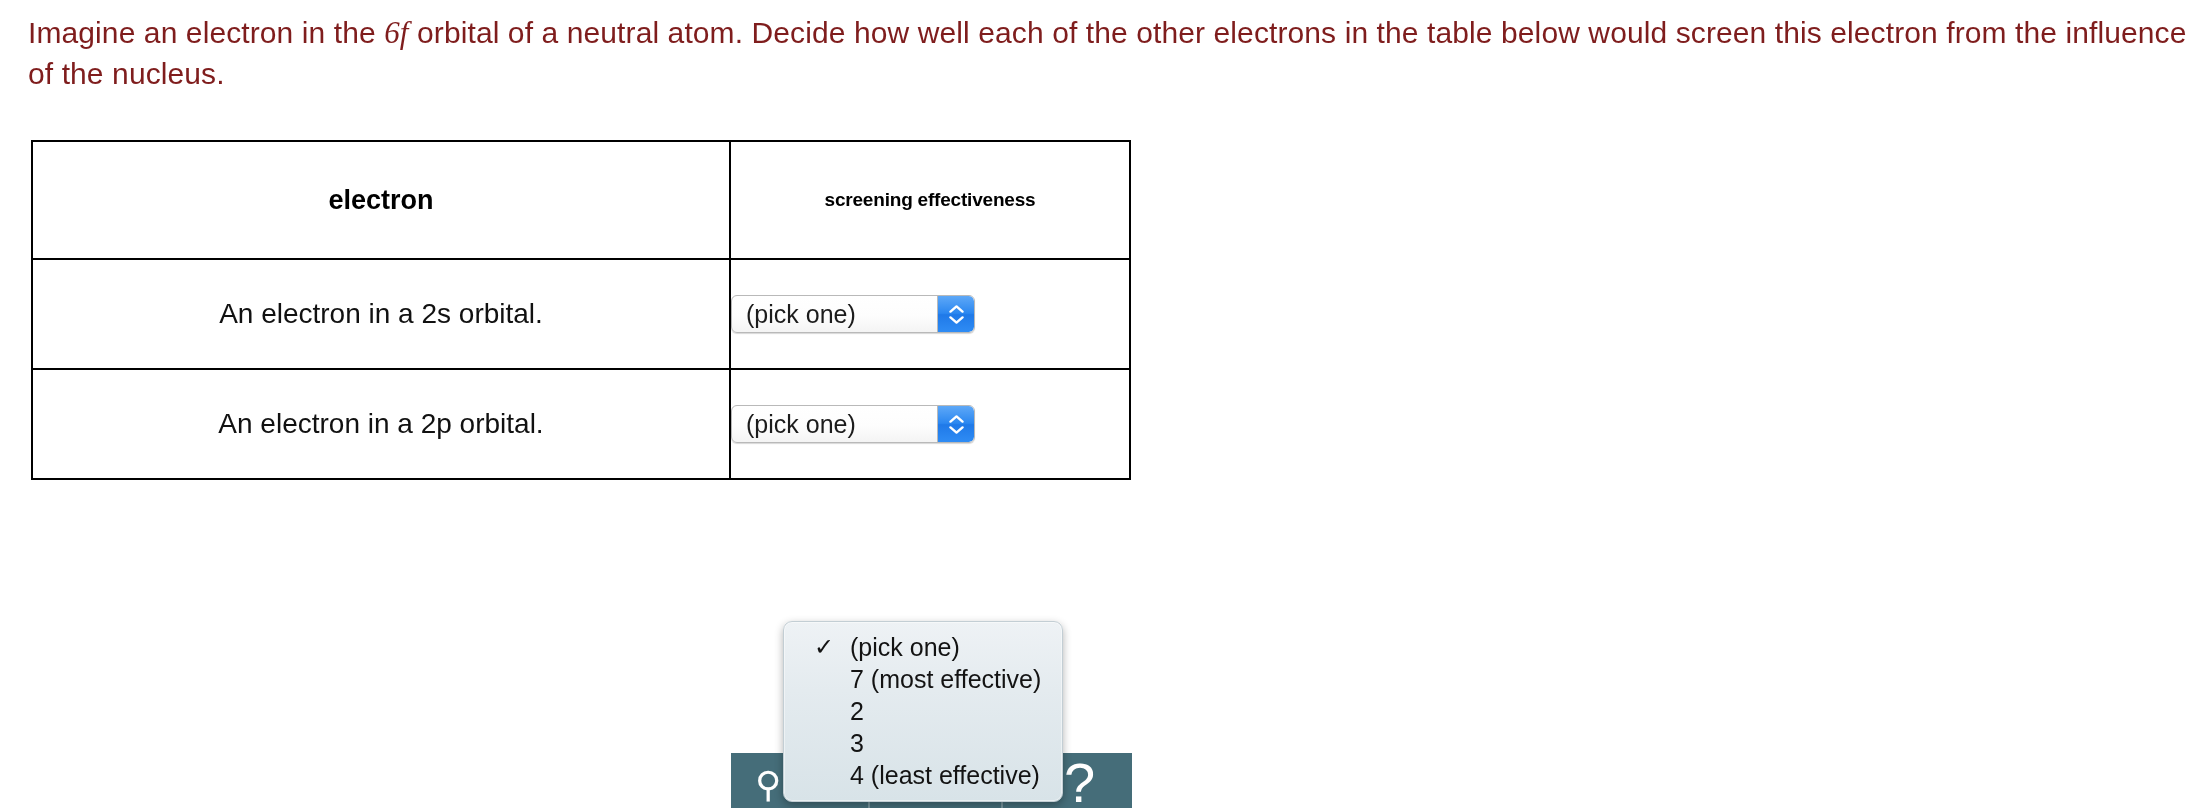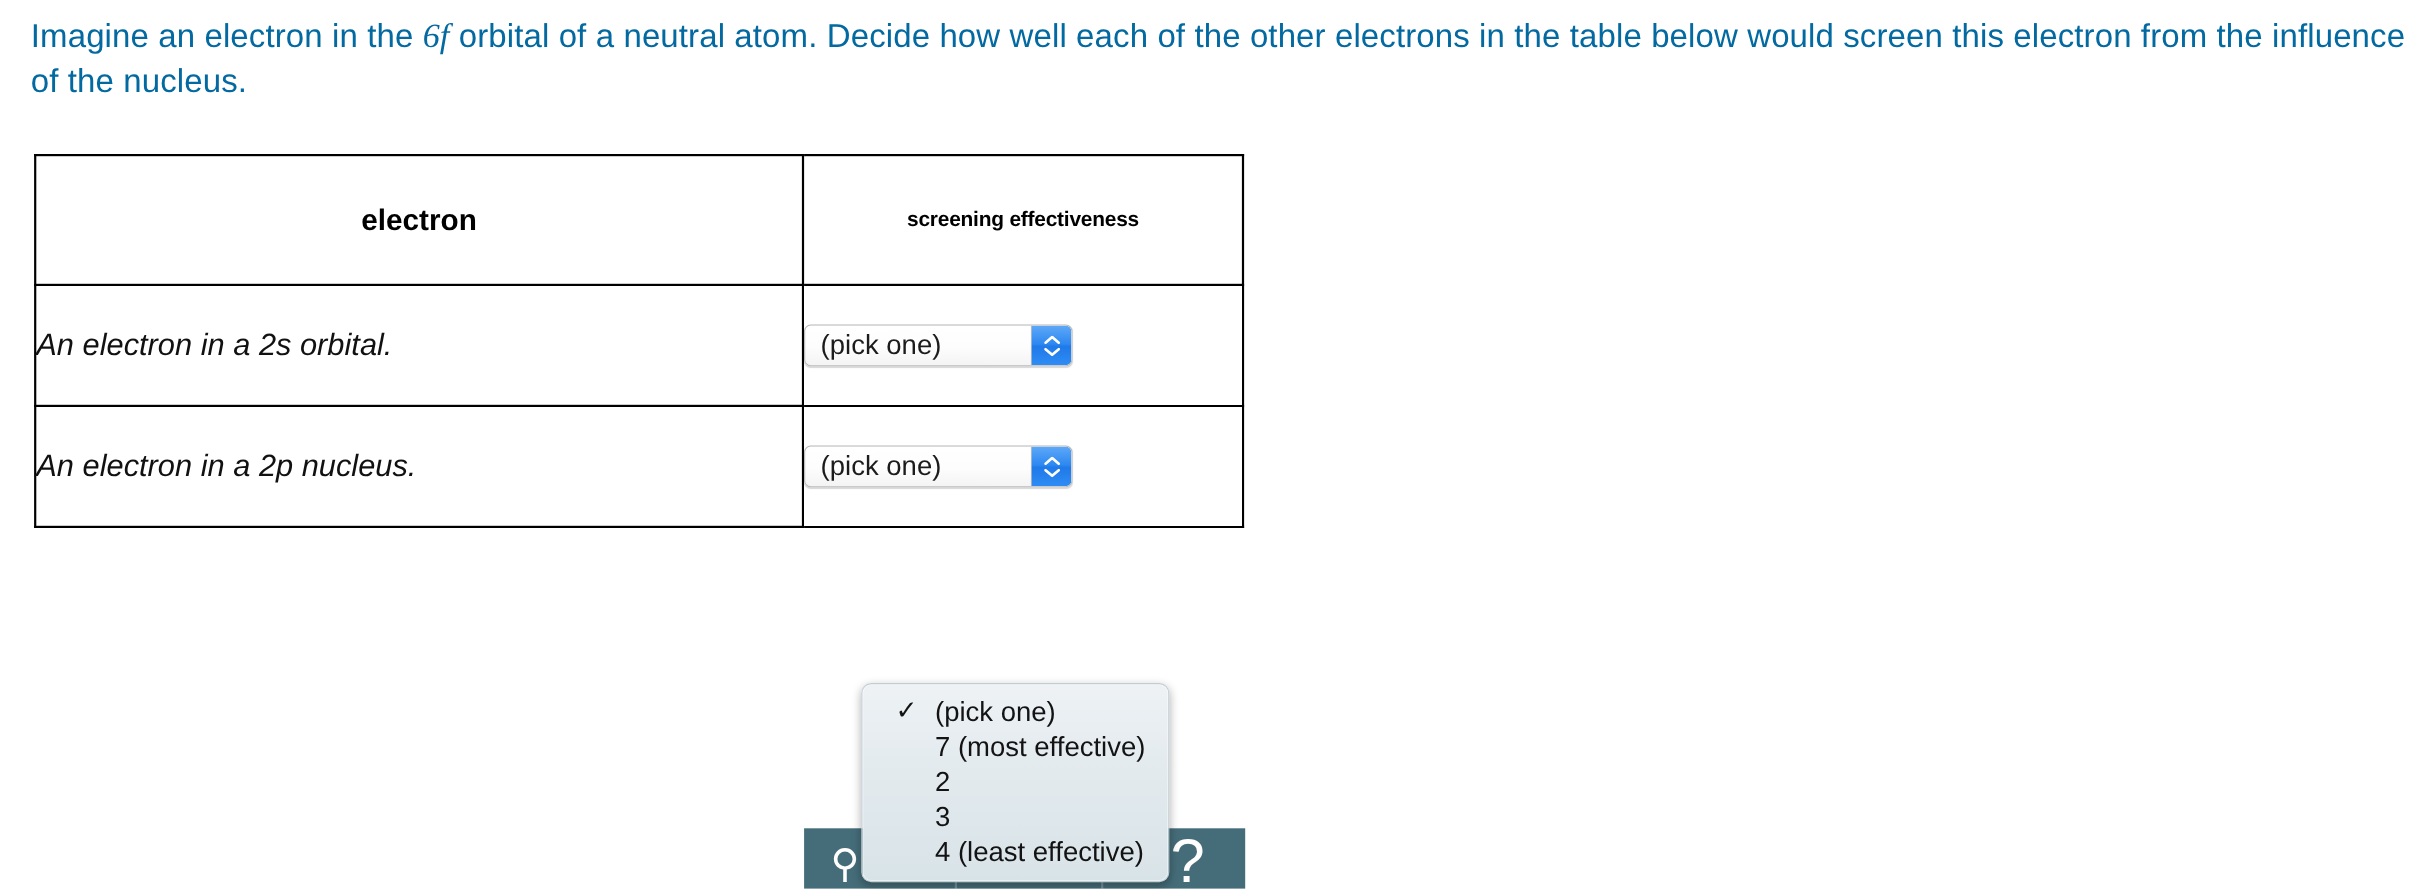--- a/index.html
+++ b/index.html
@@ -18,21 +18,21 @@
   }
 
   
   #prompt {
     position: absolute;
     left: 28px;
     top: 12px;
     width: 2180px;
     font-size: 30px;
     line-height: 41px;
-    color: #0369a1;
+    color: #7f1d1d;
     letter-spacing: 0.1px;
   }
   #prompt .orbital {
     font-family: "Liberation Serif", serif;
     font-style: italic;
     font-size: 31px;
   }
 
   
   #screen-table {
@@ -65,23 +65,23 @@
   th.head-cell.head-electron { padding-bottom: 12px; }
   th.head-cell.head-screening {
     font-size: 19px;
     padding-top: 12px;
     letter-spacing: -0.2px;
   }
 
   td.label-cell {
     height: 108px;
     font-size: 28px;
+    text-align: center;
     vertical-align: middle;
     color: #111;
-    font-style: italic;
   }
   td.control-cell {
     height: 108px;
     vertical-align: middle;
     padding-left: 56px;
     position: relative;
   }
 
   
   .mac-select {
@@ -218,21 +218,21 @@
             <span class="chev">
               <svg width="15" height="8" viewBox="0 0 15 8">
                   <path d="M1.5 1.4 L7.5 6.6 L13.5 1.4" fill="none" stroke="#ffffff" stroke-width="2.4" stroke-linecap="round" stroke-linejoin="round"></path>
                 </svg>
             </span>
           </span>
         </div>
       </td>
     </tr>
     <tr>
-      <td class="label-cell">An electron in a 2p nucleus.</td>
+      <td class="label-cell">An electron in a 2p orbital.</td>
       <td class="control-cell">
         <div class="mac-select">
           <span class="sel-value">(pick one)</span>
           <span class="sel-stepper">
             <span class="chev">
               <svg width="15" height="8" viewBox="0 0 15 8">
                   <path d="M1.5 6.6 L7.5 1.4 L13.5 6.6" fill="none" stroke="#ffffff" stroke-width="2.4" stroke-linecap="round" stroke-linejoin="round"></path>
                 </svg>
             </span>
             <span class="chev">

